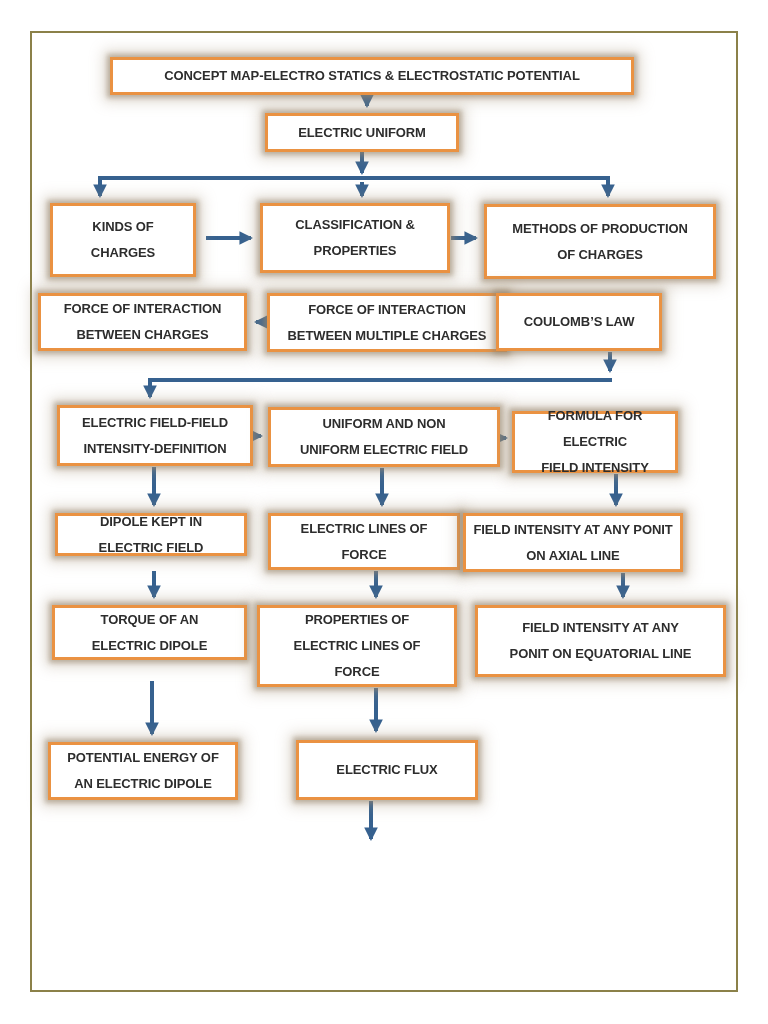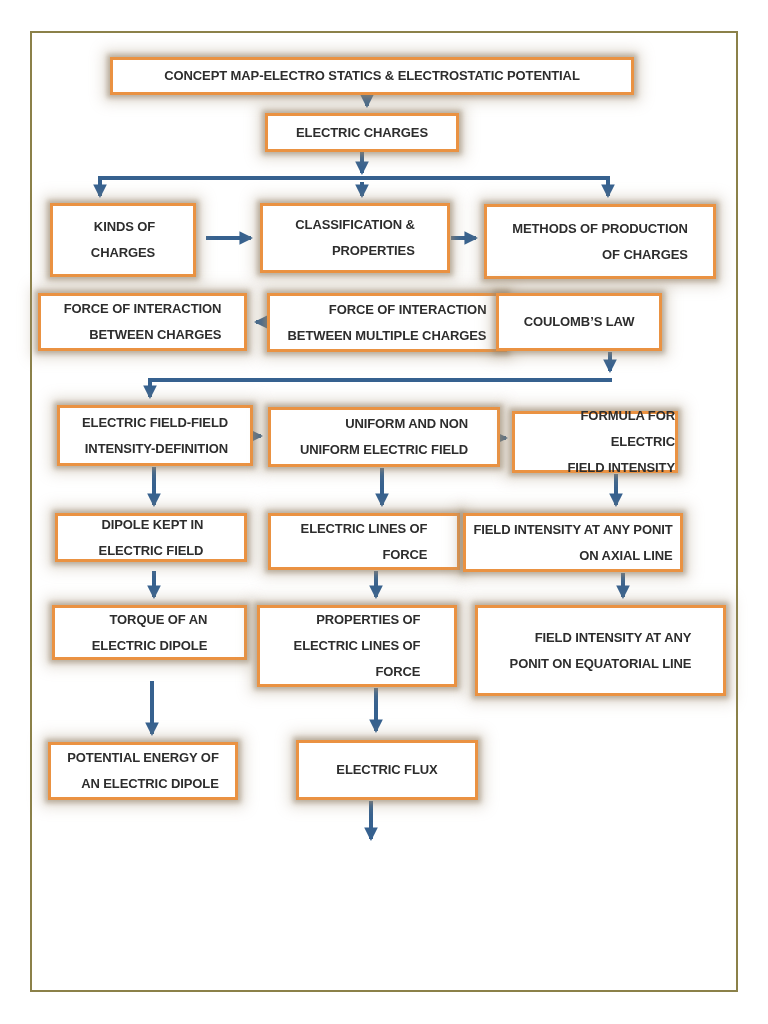--- a/index.html
+++ b/index.html
@@ -12,21 +12,21 @@
     position:absolute; left:30px; top:31px; width:708px; height:961px;
     border:2px solid var(--frame); box-sizing:border-box; background:#fff; z-index:0;
   }
   svg.arrows { position:absolute; left:0; top:0; z-index:1; }
   svg.arrows .c { stroke:var(--arrow); stroke-width:4; fill:none; }
   svg.arrows .ah { fill:var(--arrow); }
   .node {
     position:absolute; box-sizing:border-box; z-index:2;
     border:3px solid var(--box-border); background:#ffffff;
     display:flex; align-items:center; justify-content:center;
-    text-align:right; white-space:pre-line;
+    text-align:center; white-space:pre-line;
     font-weight:bold; font-size:13px; line-height:26px; letter-spacing:-0.1px;
     color:var(--text);
     box-shadow:0 0 5px 3px rgba(150,131,106,0.55), 0 0 13px 7px rgba(170,152,128,0.32);
   }
 </style>
 </head>
 <body style="--box-border: #EA9242; --frame: #8B8149; --arrow: #36618F; --text: #2D2D2D; --background: #FFFFFF;">
 
 <div class="frame"></div>
 
@@ -66,21 +66,21 @@
   <line class="c" x1="623" y1="573" x2="623" y2="597" marker-end="url(#ah)"></line>
 
   <line class="c" x1="152" y1="681" x2="152" y2="734" marker-end="url(#ah)"></line>
   <line class="c" x1="376" y1="688" x2="376" y2="731" marker-end="url(#ah)"></line>
 
   <line class="c" x1="371" y1="801" x2="371" y2="839" marker-end="url(#ah)"></line>
 </svg>
 
 <div class="node" style="left:110px;top:57px;width:524px;height:38px">CONCEPT MAP-ELECTRO STATICS &amp; ELECTROSTATIC POTENTIAL</div>
 
-<div class="node" style="left:265px;top:113px;width:194px;height:39px">ELECTRIC CHARGES</div>
+<div class="node" style="left:265px;top:113px;width:194px;height:39px">ELECTRIC UNIFORM</div>
 
 <div class="node" style="left:50px;top:203px;width:146px;height:74px">KINDS OF
 CHARGES</div>
 
 <div class="node" style="left:260px;top:203px;width:190px;height:70px">CLASSIFICATION &amp;
 PROPERTIES</div>
 
 <div class="node" style="left:484px;top:204px;width:232px;height:75px">METHODS OF PRODUCTION
 OF CHARGES</div>
 
@@ -94,35 +94,35 @@
 
 <div class="node" style="left:57px;top:405px;width:196px;height:61px">ELECTRIC FIELD-FIELD
 INTENSITY-DEFINITION</div>
 
 <div class="node" style="left:268px;top:407px;width:232px;height:60px">UNIFORM AND NON
 UNIFORM ELECTRIC FIELD</div>
 
 <div class="node" style="left:512px;top:411px;width:166px;height:62px">FORMULA FOR ELECTRIC
 FIELD INTENSITY</div>
 
-<div class="node" style="left:55px;top:513px;width:192px;height:49px">DIPOLE KEPT IN
+<div class="node" style="left:55px;top:513px;width:192px;height:43px">DIPOLE KEPT IN
 ELECTRIC FIELD</div>
 
 <div class="node" style="left:268px;top:513px;width:192px;height:57px">ELECTRIC LINES OF
 FORCE</div>
 
 <div class="node" style="left:463px;top:513px;width:220px;height:59px">FIELD INTENSITY AT ANY PONIT
 ON AXIAL LINE</div>
 
 <div class="node" style="left:52px;top:605px;width:195px;height:55px">TORQUE OF AN
 ELECTRIC DIPOLE</div>
 
 <div class="node" style="left:257px;top:605px;width:200px;height:82px">PROPERTIES OF
 ELECTRIC LINES OF
 FORCE</div>
 
-<div class="node" style="left:475px;top:605px;width:251px;height:91px">FIELD INTENSITY AT ANY
+<div class="node" style="left:475px;top:605px;width:251px;height:72px">FIELD INTENSITY AT ANY
 PONIT ON EQUATORIAL LINE</div>
 
 <div class="node" style="left:48px;top:742px;width:190px;height:58px">POTENTIAL ENERGY OF
 AN ELECTRIC DIPOLE</div>
 
 <div class="node" style="left:296px;top:740px;width:182px;height:60px">ELECTRIC FLUX</div>
 
 </body></html>

